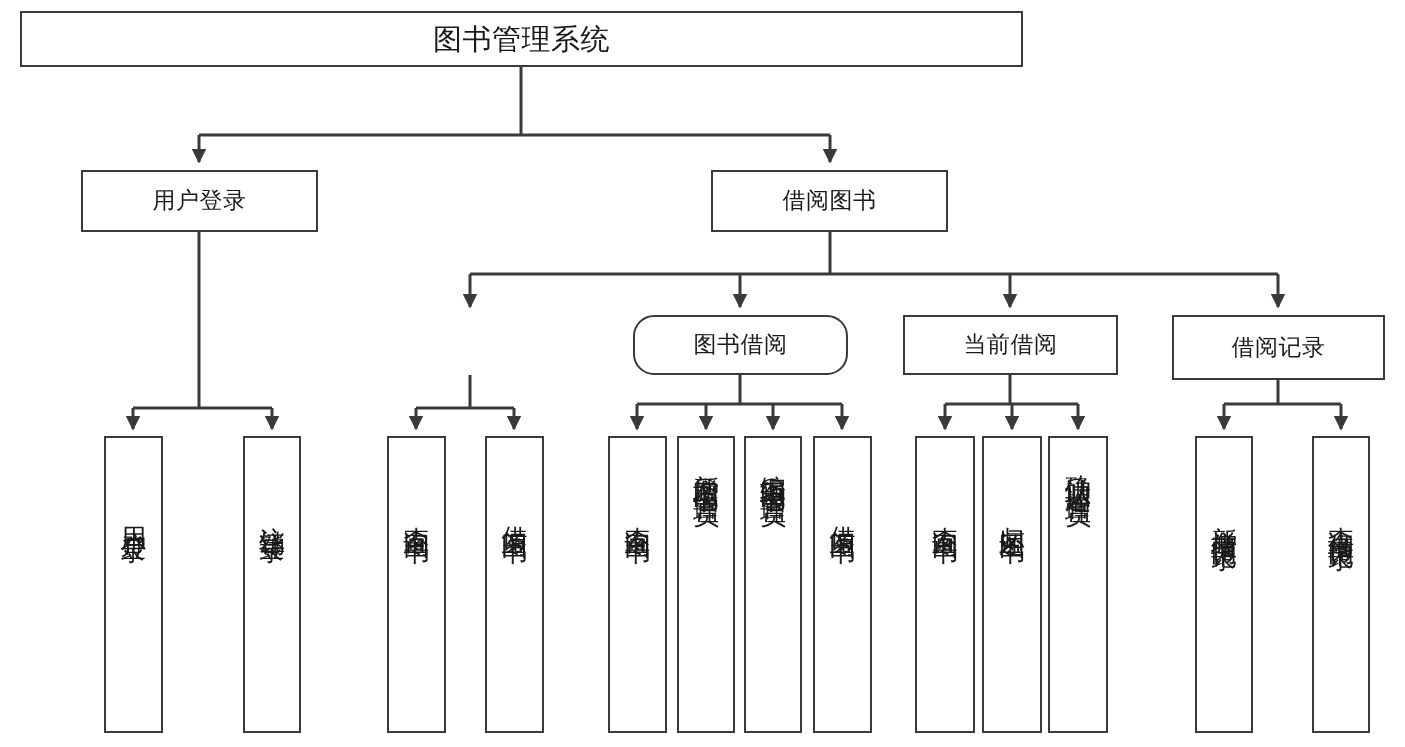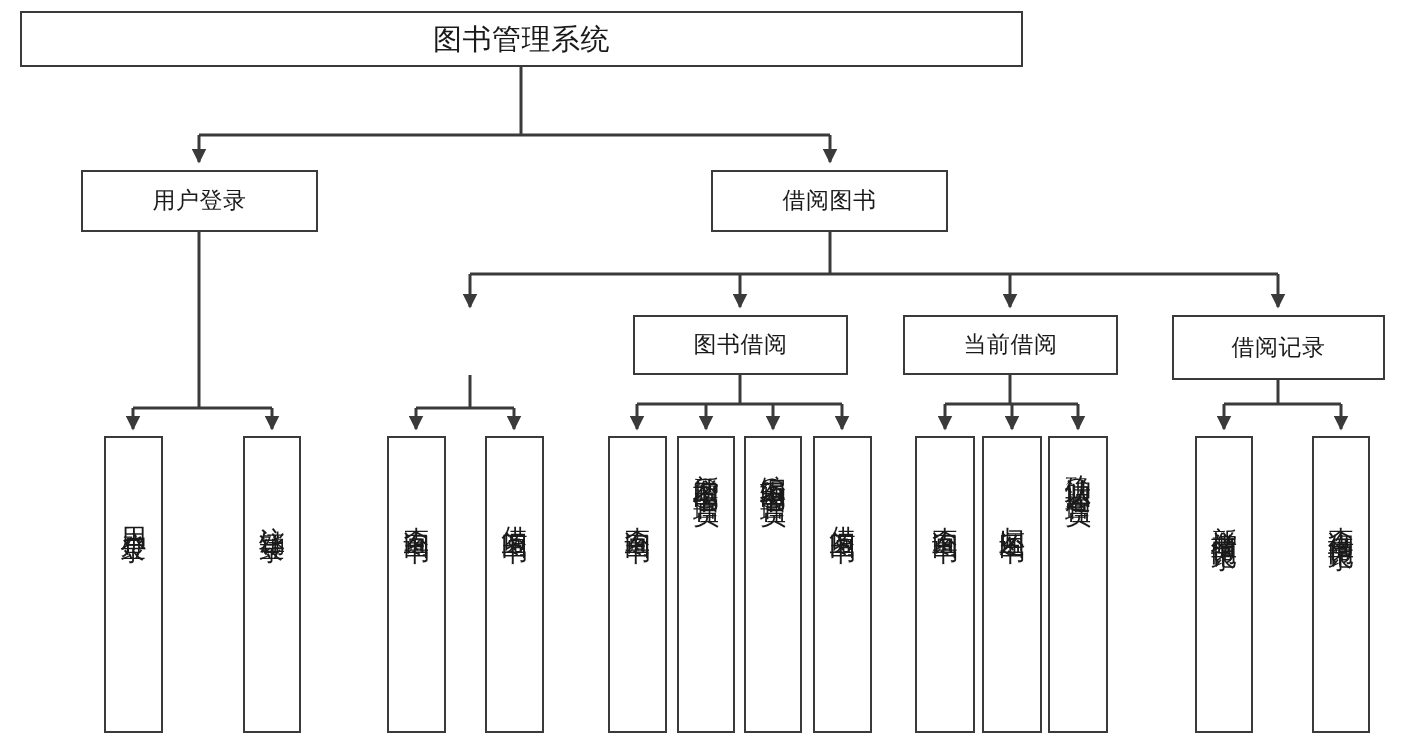--- a/index.html
+++ b/index.html
@@ -136,21 +136,21 @@
     <span class="node-label">图书管理系统</span>
   </div>
 
   <div class="node horizontal" style="left: 81px; top: 170px; width: 237px; height: 62px;">
     <span class="node-label">用户登录</span>
   </div>
   <div class="node horizontal" style="left: 711px; top: 170px; width: 237px; height: 62px;">
     <span class="node-label">借阅图书</span>
   </div>
 
-  <div class="node horizontal" style="left: 633px; top: 315px; width: 215px; height: 60px;">
+  <div class="node horizontal" style="left: 633px; top: 315px; width: 215px; height: 60px; border-radius: 21px;">
     <span class="node-label">图书借阅</span>
   </div>
   <div class="node horizontal" style="left: 903px; top: 315px; width: 215px; height: 60px;">
     <span class="node-label">当前借阅</span>
   </div>
   <div class="node horizontal" style="left: 1172px; top: 315px; width: 213px; height: 65px;">
     <span class="node-label">借阅记录</span>
   </div>
 
   <div class="node vertical mid" style="left: 104px; top: 436px; width: 59px; height: 297px;">

